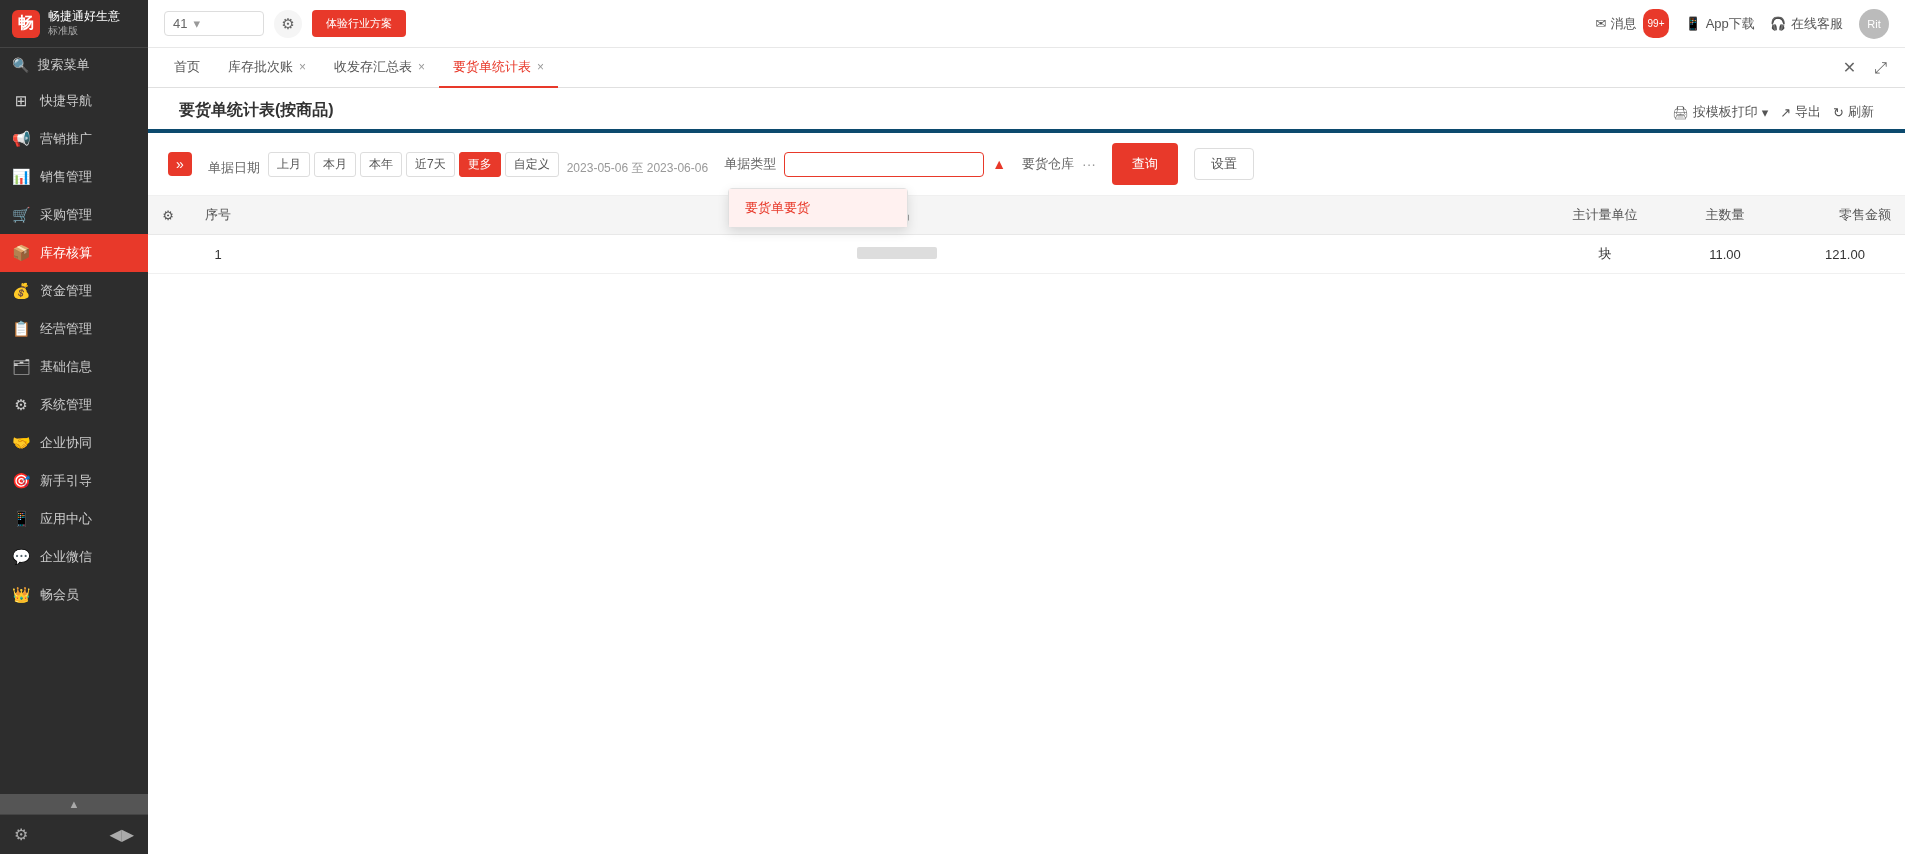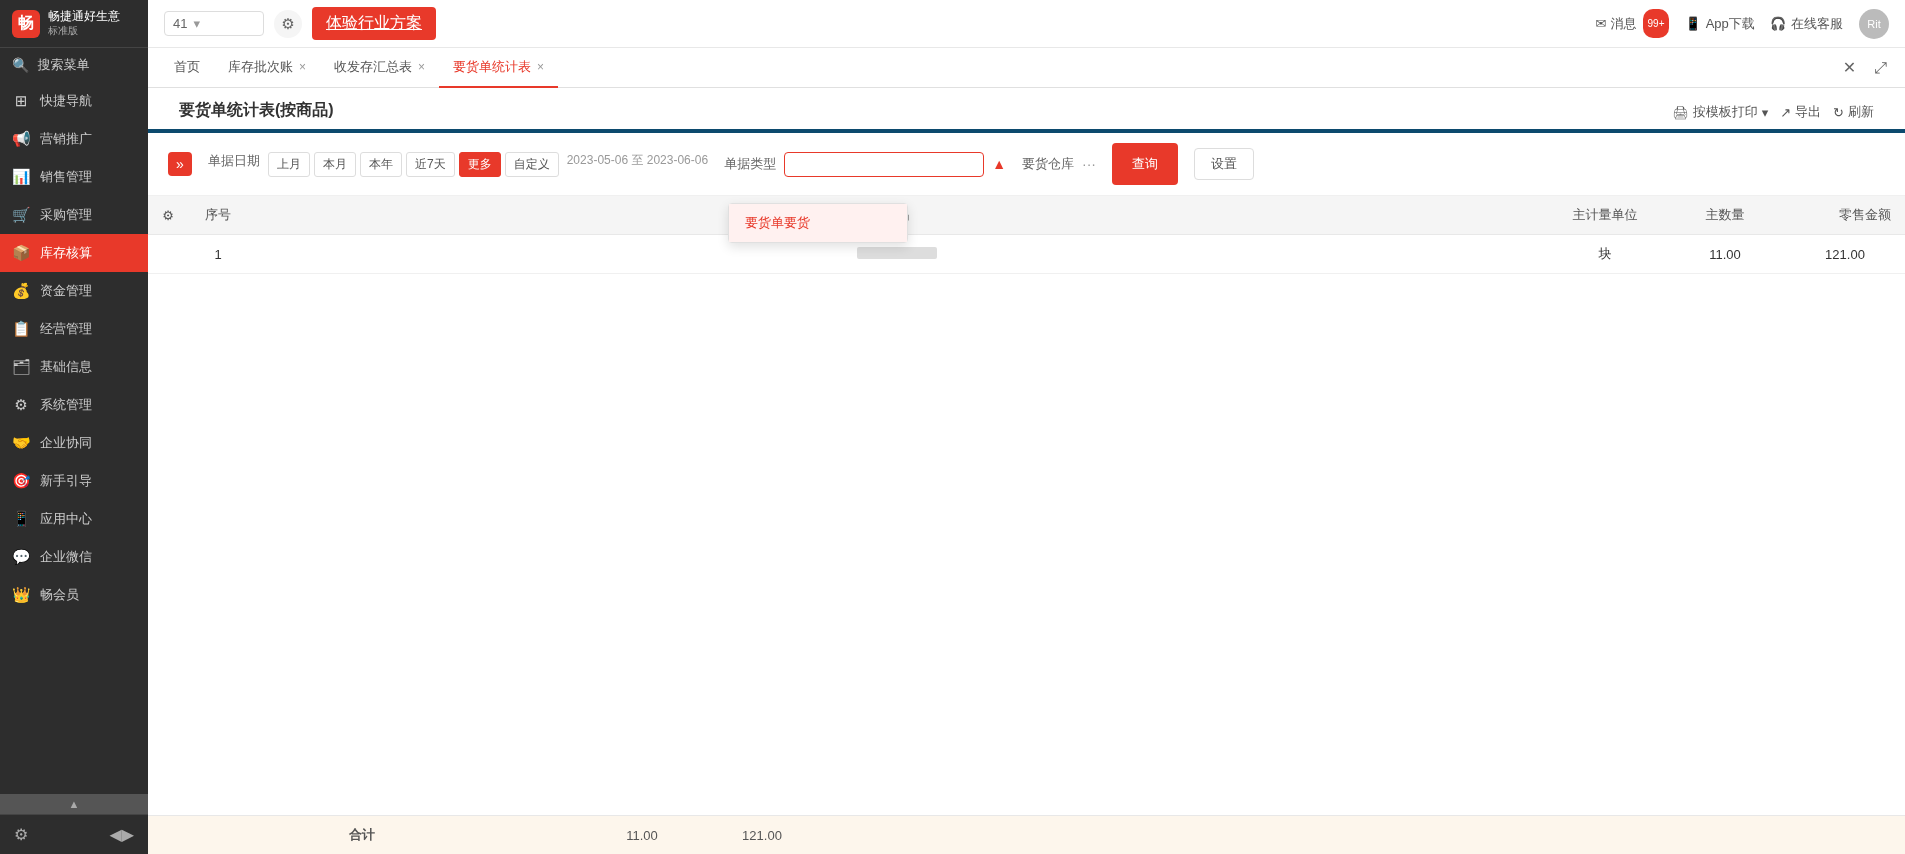--- a/index.html
+++ b/index.html
@@ -129,22 +129,21 @@
       color: #666;
       font-size: 15px;
     }
     .topbar-plan-btn {
       background: #e8392a;
       color: #fff;
       border: none;
       border-radius: 4px;
       padding: 6px 14px;
       cursor: pointer;
-      font-size: 16px;
-      text-decoration: underline;
+      font-size: 11px;
     }
     .topbar-right { display: flex; align-items: center; gap: 16px; }
     .topbar-icon-btn {
       display: flex; align-items: center; gap: 4px;
       cursor: pointer; color: #555; font-size: 13px;
     }
     .topbar-badge {
       background: #e8392a;
       color: #fff;
       border-radius: 10px;
@@ -231,21 +230,21 @@
     .filter-expand-btn {
       width: 24px; height: 24px;
       background: #e8392a;
       color: #fff;
       border: none;
       border-radius: 4px;
       cursor: pointer;
       font-size: 14px;
       display: flex; align-items: center; justify-content: center;
     }
-    .filter-group { display: flex; align-items: flex-start; gap: 8px; }
+    .filter-group { display: flex; align-items: flex-end; gap: 8px; }
     .filter-label { color: #666; font-size: 13px; white-space: nowrap; }
     .date-btns { display: flex; align-items: center; gap: 4px; }
     .date-btn {
       padding: 3px 8px;
       border: 1px solid #ddd;
       border-radius: 3px;
       background: #fff;
       cursor: pointer;
       font-size: 12px;
       color: #555;
@@ -303,21 +302,21 @@
       border-radius: 4px;
       padding: 6px 16px;
       cursor: pointer;
       font-size: 13px;
       color: #555;
     }
 
     
     .dropdown-overlay {
       position: absolute;
-      top: 70px;
+      top: 55px;
       left: 580px;
       z-index: 100;
       background: #fff;
       border: 1px solid #e0e0e0;
       border-radius: 4px;
       box-shadow: 0 4px 12px rgba(0,0,0,0.12);
       min-width: 180px;
     }
     .dropdown-item {
       padding: 10px 16px;
@@ -582,23 +581,15 @@
     <td>1</td>
     <td><span style="display:inline-block;width:80px;height:12px;background:#ddd;border-radius:2px;"></span></td>
     <td>块</td>
     <td>11.00</td>
     <td>121.00</td>
   </tr>
           </tbody>
       </table>
     </div>
 
-    <div class="table-footer">
-      <div style="width:40px;"></div>
-      <div style="width:60px;"></div>
-      <div class="footer-label">合计</div>
-      <div style="width:120px;"></div>
-      <div class="footer-val">11.00</div>
-      <div class="footer-val">121.00</div>
-    </div>
 
   </div>
 </div>
 
 </body></html>

